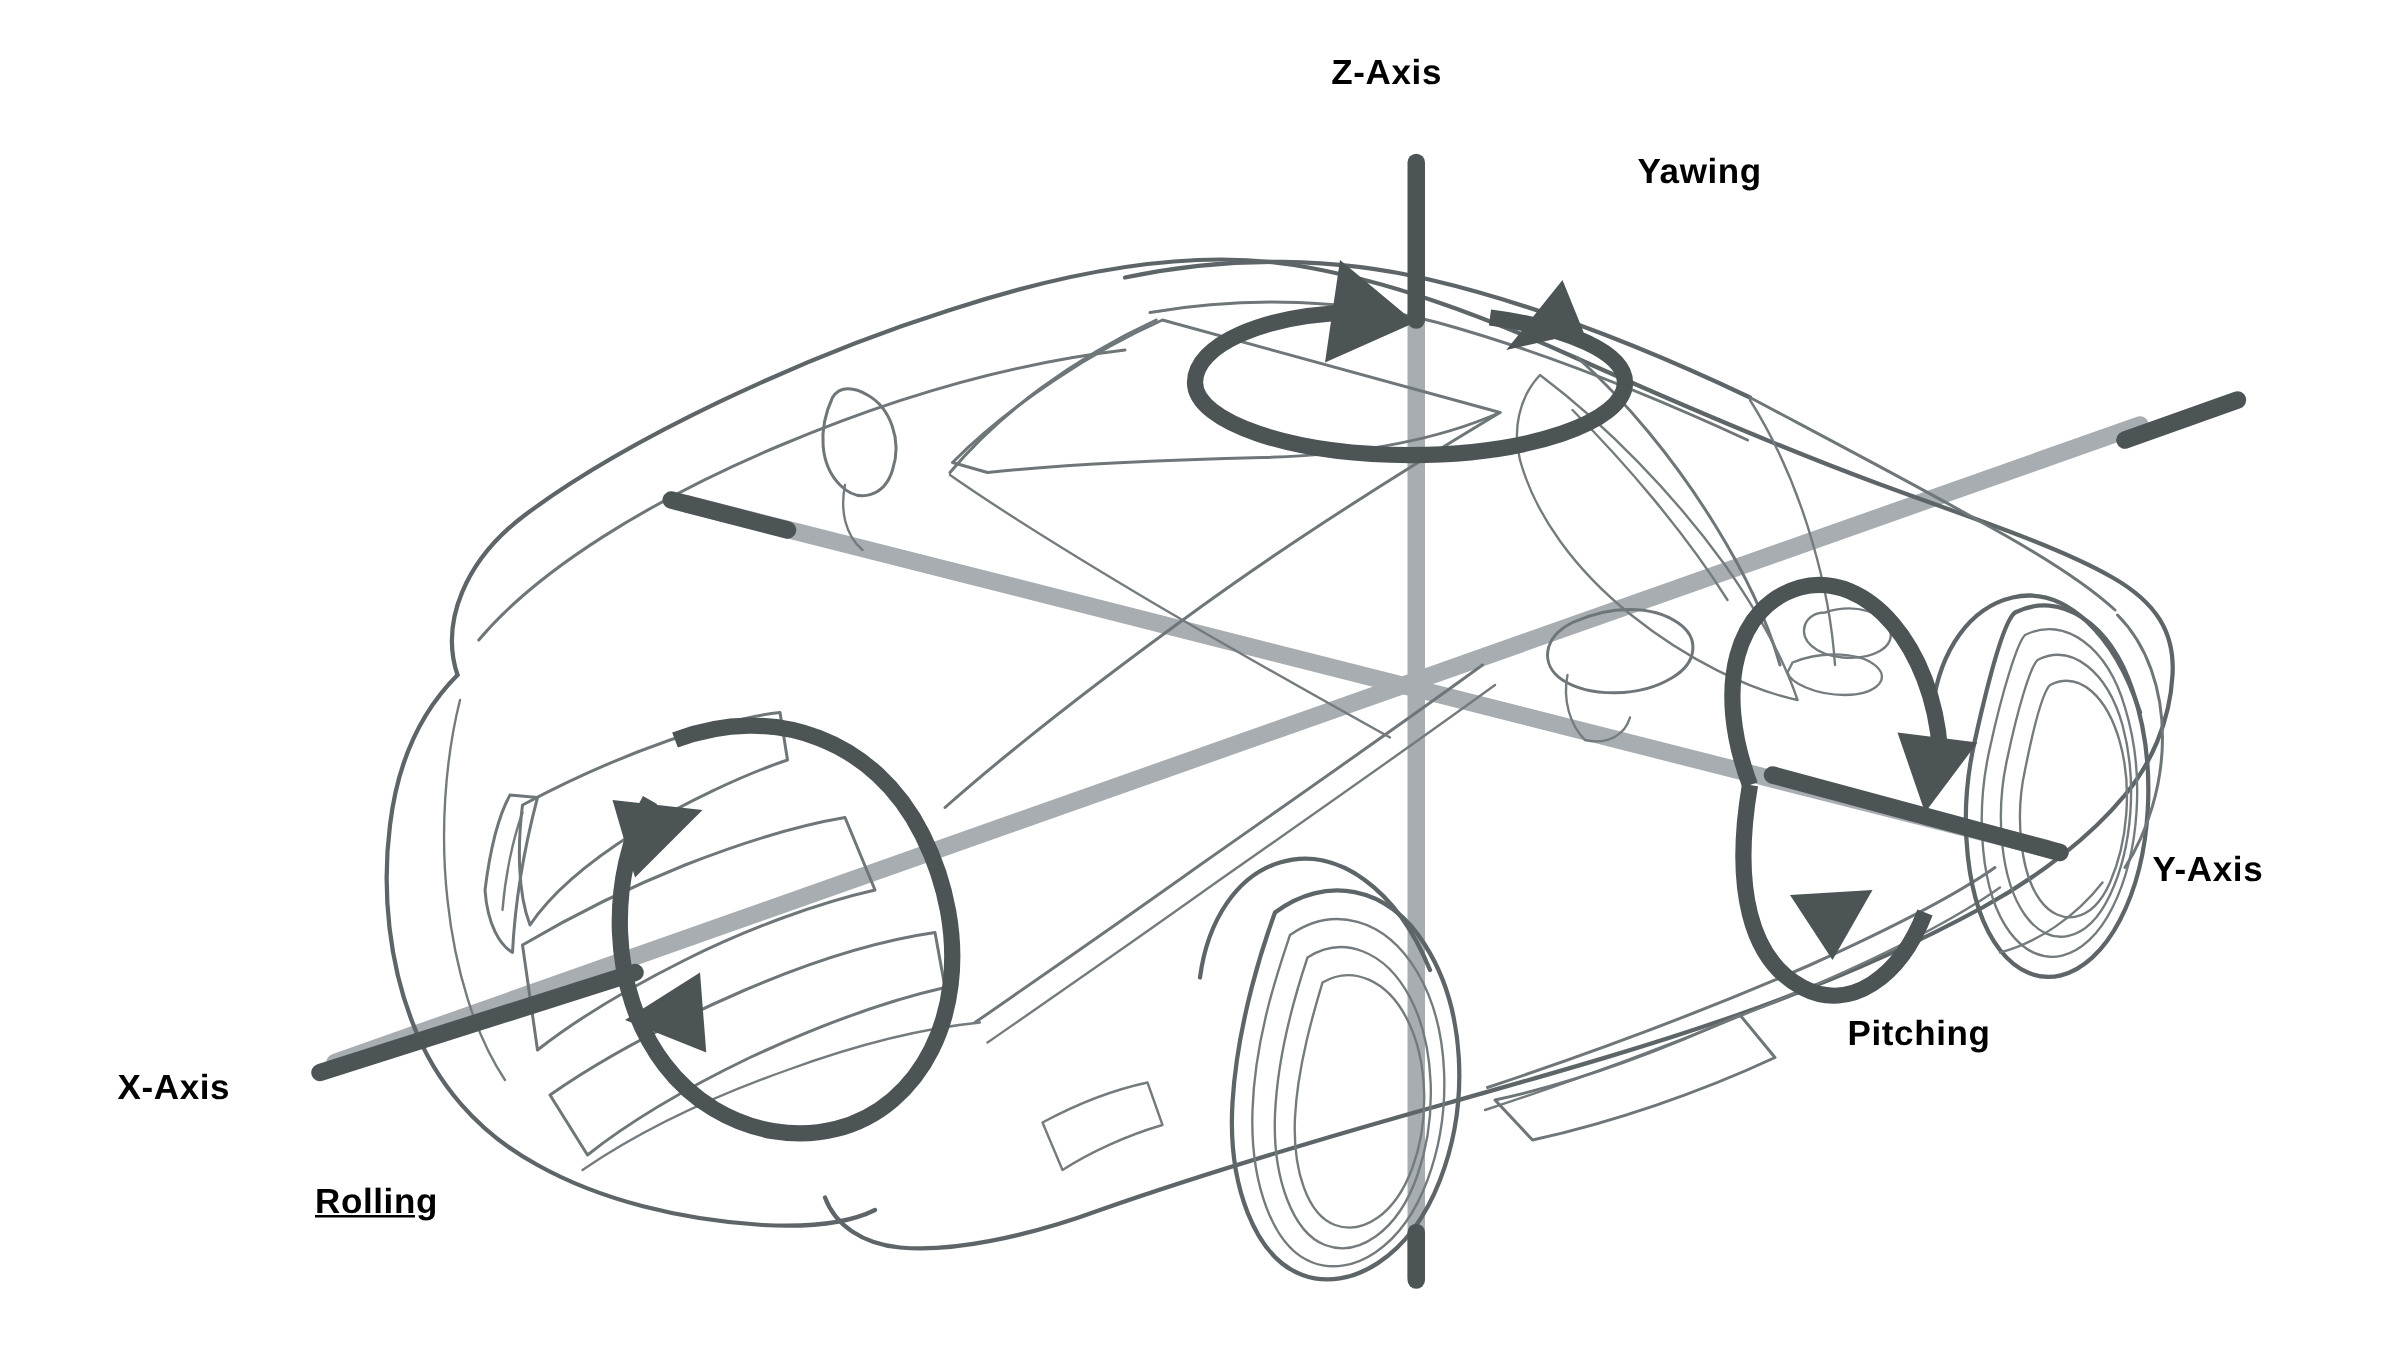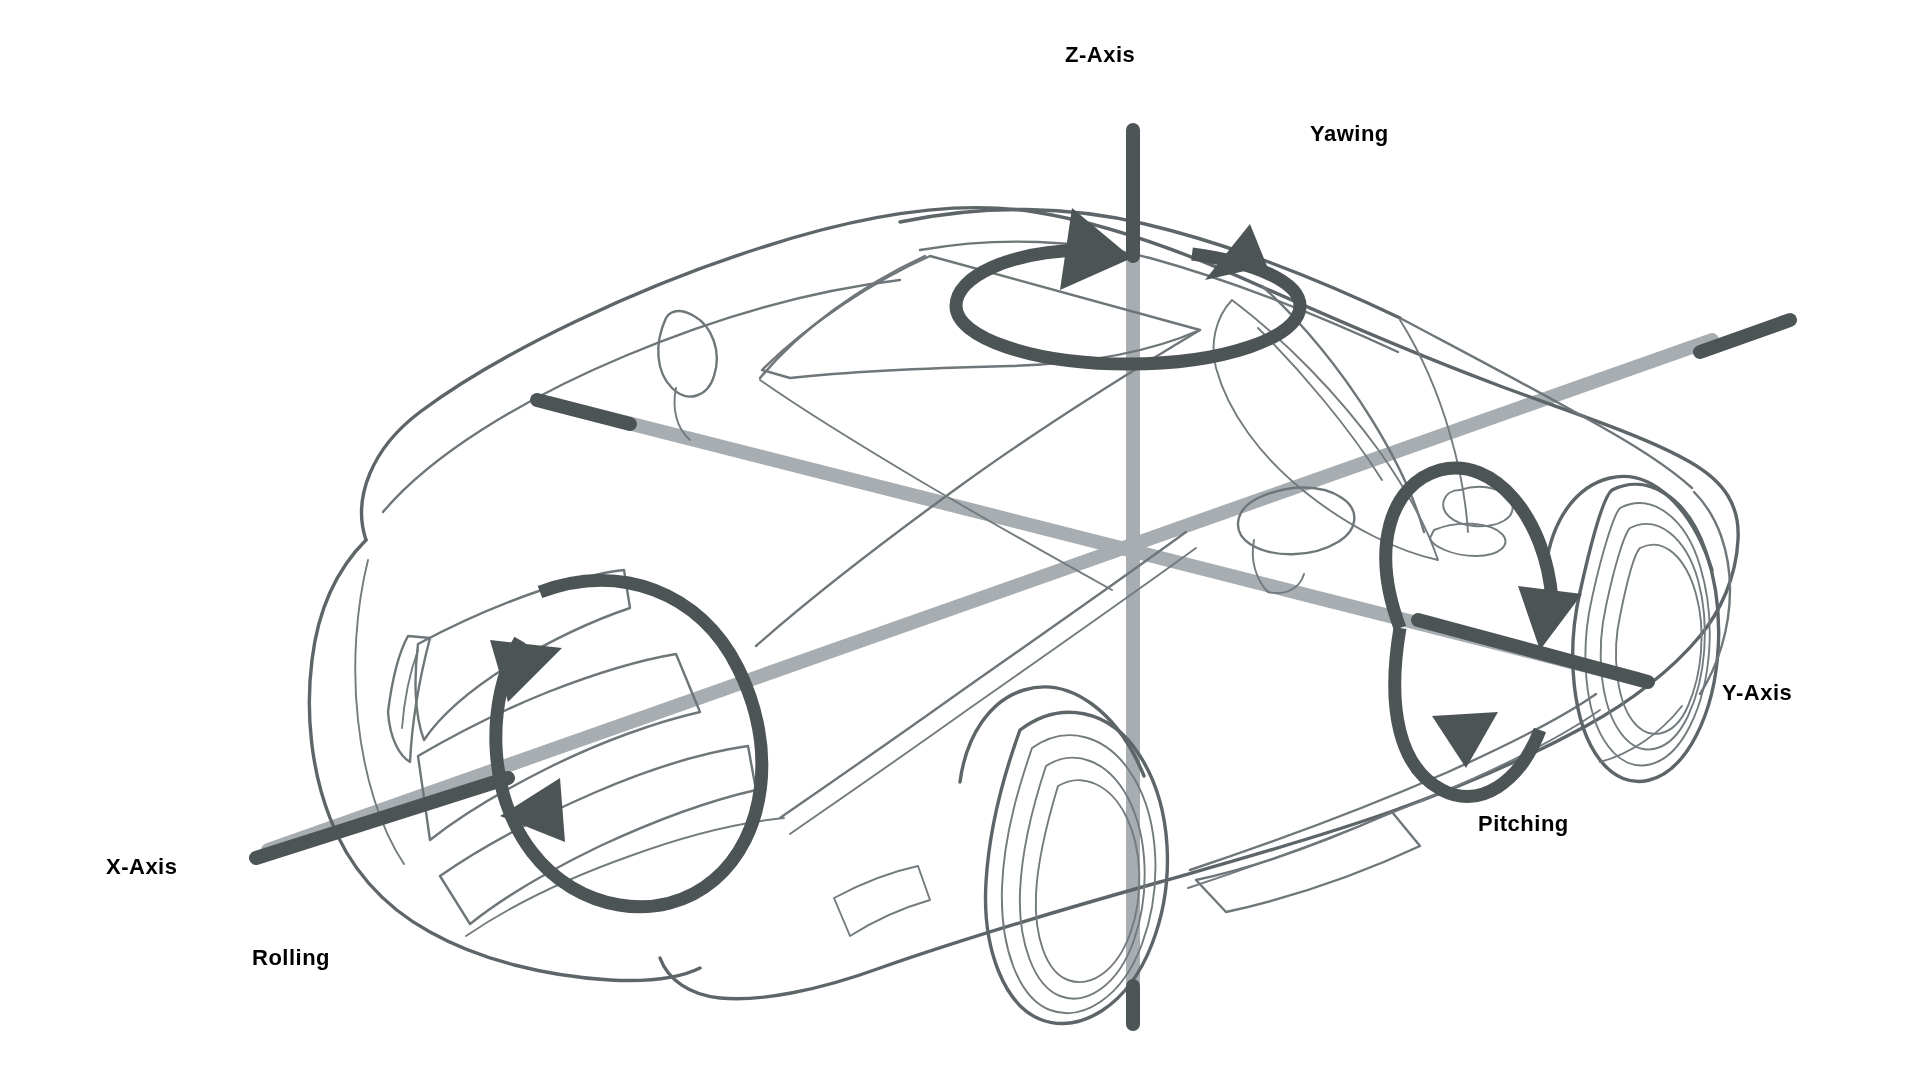--- a/index.html
+++ b/index.html
@@ -25,32 +25,32 @@
     left: 0;
     top: 0;
     width: 1920px;
     height: 1080px;
     display: block;
   }
   .lbl {
     position: absolute;
     font-family: "Liberation Sans", sans-serif;
     font-weight: bold;
-    font-size: 22px;
+    font-size: 28px;
     letter-spacing: 0.5px;
     color: #000000;
     white-space: nowrap;
     line-height: 1;
   }
   .lbl-z     { left: 1065px; top: 44px;  }
   .lbl-yaw   { left: 1310px; top: 123px; }
   .lbl-y     { left: 1722px; top: 682px; }
   .lbl-pitch { left: 1478px; top: 813px; }
-  .lbl-x     { left: 106px;   top: 856px; }
-  .lbl-roll  { left: 252px;  top: 947px; }
+  .lbl-x     { left: 94px;   top: 856px; }
+  .lbl-roll  { left: 252px;  top: 947px; text-decoration: underline; }
 </style>
 </head>
 <body>
 
 <div id="stage">
 
   <svg id="diagram" viewBox="0 0 1920 1080" xmlns="http://www.w3.org/2000/svg">
 
     <defs>
       <style>

